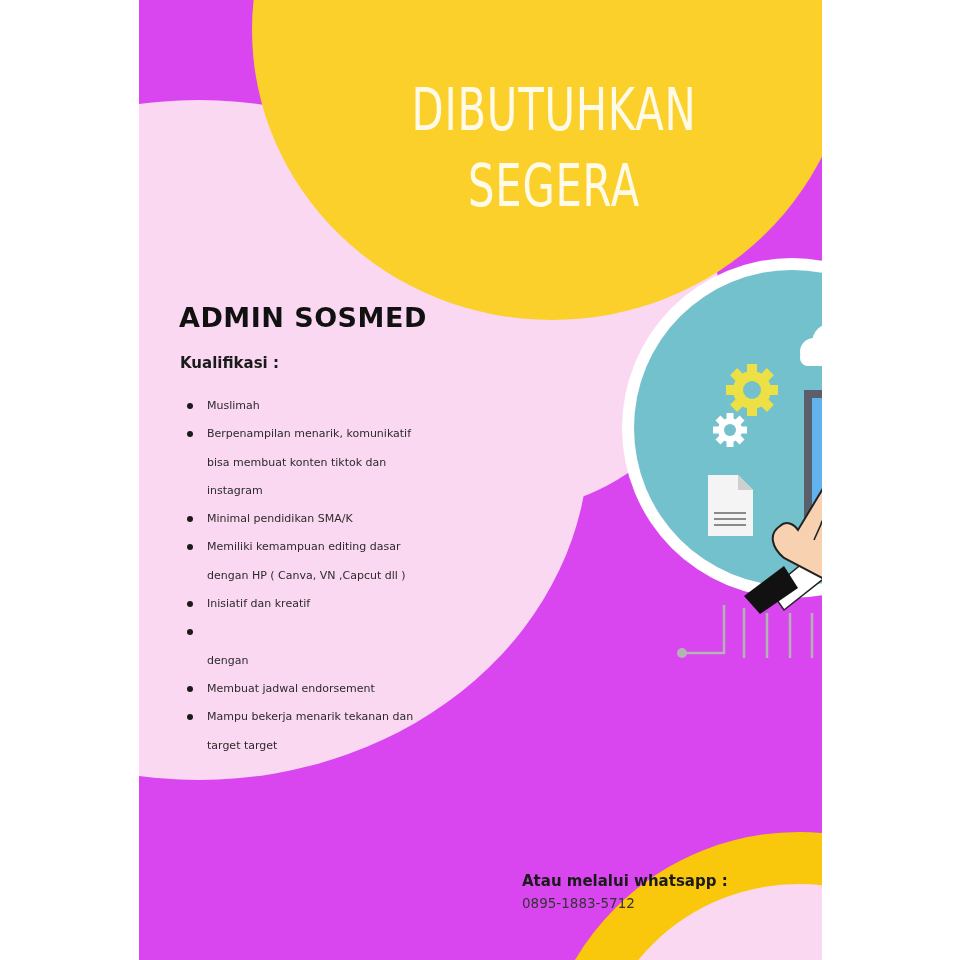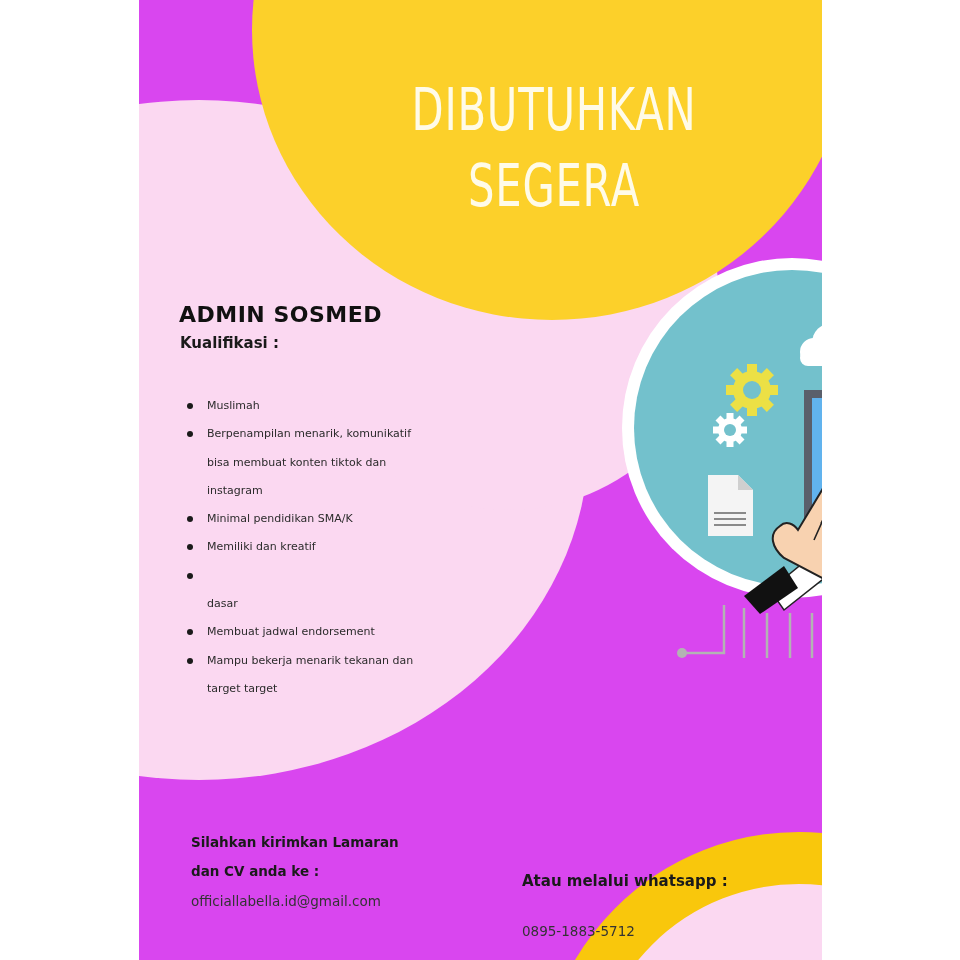--- a/index.html
+++ b/index.html
@@ -32,24 +32,24 @@
       text-align: center; color: #fffbe8;
       font-family: "DejaVu Sans", sans-serif;
       font-size: 58px; line-height: 76px; letter-spacing: 1px;
       transform: scaleX(0.72); transform-origin: 50% 0;
       font-weight: normal;
     }
 
     .job-title {
       position: absolute; left: 40px; top: 302px;
       font-family: "DejaVu Sans", sans-serif; font-weight: bold;
-      font-size: 22px; color: #111111; letter-spacing: 0.5px;
+      font-size: 27px; color: #111111; letter-spacing: 0.5px;
     }
     .qual-label {
-      position: absolute; left: 41px; top: 334px;
+      position: absolute; left: 41px; top: 354px;
       font-family: "DejaVu Sans", sans-serif; font-weight: bold;
       font-size: 15px; color: #1a1a1a;
     }
     .qual-list {
       position: absolute; left: 46px; top: 392px; width: 360px; list-style: none;
     }
     .qual-list li {
       position: relative; padding-left: 22px;
       font-family: "DejaVu Sans", sans-serif; font-size: 11px;
       line-height: 28.3px; color: #2b2b2b;
@@ -70,21 +70,21 @@
       font-family: "DejaVu Sans", sans-serif; font-size: 13.5px;
       color: #333333; line-height: 30px; display: block;
     }
     .wa-block { position: absolute; left: 383px; top: 870px; width: 260px; }
     .wa-label {
       font-family: "DejaVu Sans", sans-serif; font-weight: bold;
       font-size: 15px; color: #1a1a1a; line-height: 22px; display: block;
     }
     .wa-number {
       font-family: "DejaVu Sans", sans-serif; font-size: 13.5px;
-      color: #333333; line-height: 22px; display: block; margin-top: 28px;
+      color: #333333; line-height: 22px; display: block;
     }
 
     .illus {
       position: absolute; left: 383px; top: 258px; width: 420px; height: 400px;
     }
     .illus svg { display: block; }
   </style>
 </head>
 <body>
 
@@ -99,22 +99,23 @@
     <div>SEGERA</div>
   </div>
 
   <div class="job-title">ADMIN SOSMED</div>
   <div class="qual-label">Kualifikasi :</div>
 
   <ul class="qual-list">
     <li><span class="bullet"></span><span>Muslimah</span></li>
     <li><span class="bullet"></span><span>Berpenampilan menarik, komunikatif</span><br><span>bisa membuat konten tiktok dan</span><br><span>instagram</span></li>
     <li><span class="bullet"></span><span>Minimal pendidikan SMA/K</span></li>
-    <li><span class="bullet"></span><span>Memiliki dan kreatif</span></li>
-    <li><span class="bullet"></span><br><span>dasar</span></li>
+    <li><span class="bullet"></span><span>Memiliki kemampuan editing dasar</span><br><span>dengan HP ( Canva, VN ,Capcut dll )</span></li>
+    <li><span class="bullet"></span><span>Inisiatif dan kreatif</span></li>
+    <li><span class="bullet"></span><br><span>dengan</span></li>
     <li><span class="bullet"></span><span>Membuat jadwal endorsement</span></li>
     <li><span class="bullet"></span><span>Mampu bekerja menarik tekanan  dan</span><br><span>target target</span></li>
   </ul>
 
   <div class="illus">
     <svg width="420" height="400" viewBox="0 0 420 400">
 
       <circle cx="270" cy="170" r="170" fill="#ffffff"></circle>
       <circle cx="270" cy="170" r="158" fill="#73c1cc"></circle>
 
@@ -205,23 +206,18 @@
         <circle cx="160" cy="395" r="5"></circle>
         <circle cx="184" cy="454" r="5"></circle>
         <circle cx="245" cy="433" r="5"></circle>
         <circle cx="226" cy="457" r="5"></circle>
         <circle cx="290" cy="427" r="5"></circle>
         <circle cx="360" cy="430" r="5"></circle>
       </g>
     </svg>
   </div>
 
-  <div class="apply-block">
-    <span class="apply-line">Silahkan kirimkan Lamaran</span>
-    <span class="apply-line">dan CV anda ke :</span>
-    <span class="apply-email">officiallabella.id@gmail.com</span>
-  </div>
 
   <div class="wa-block">
     <span class="wa-label">Atau melalui whatsapp :</span>
     <span class="wa-number">0895-1883-5712</span>
   </div>
 </div>
 
 </body></html>

